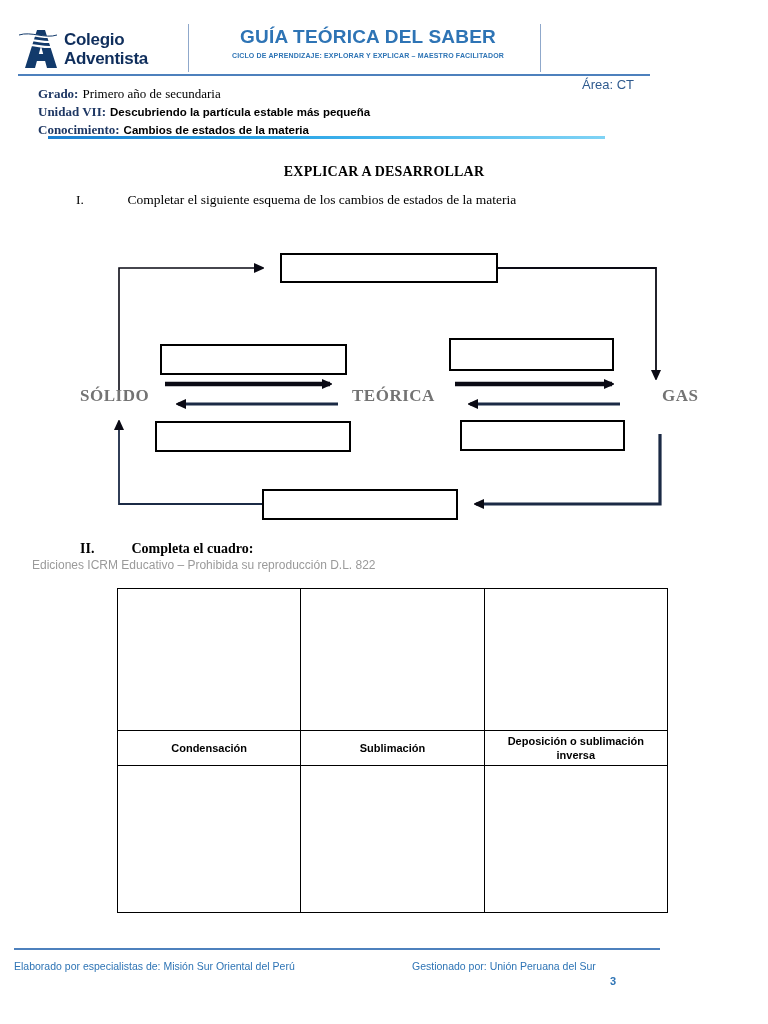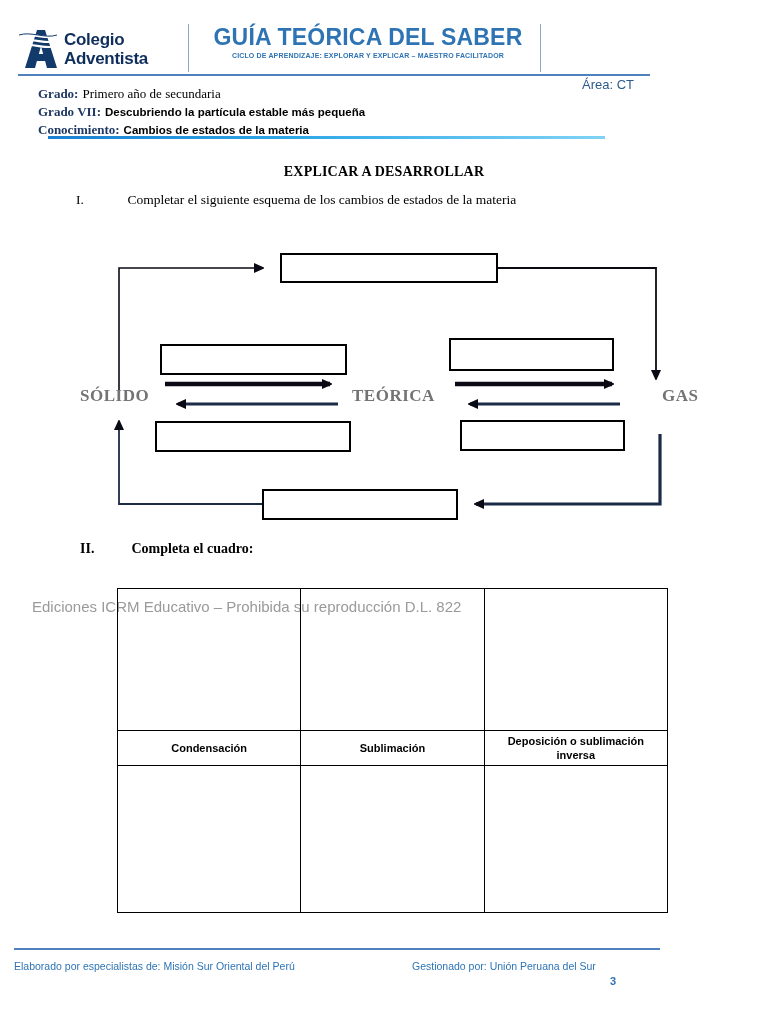--- a/index.html
+++ b/index.html
@@ -58,21 +58,21 @@
   .hdr-center {
     position: absolute;
     left: 180px;
     top: 0;
     width: 340px;
     text-align: center;
   }
   .guia-title {
     font-family: "Liberation Sans", sans-serif;
     font-weight: bold;
-    font-size: 23px;
+    font-size: 19px;
     color: #2E74B5;
     letter-spacing: 0.2px;
     line-height: 26px;
     white-space: nowrap;
   }
   .guia-sub {
     font-family: "Liberation Sans", sans-serif;
     font-weight: bold;
     font-size: 7px;
     color: #2E74B5;
@@ -198,24 +198,23 @@
     font-weight: bold;
     font-size: 14px;
     white-space: nowrap;
   }
   .item-2 .num { display: inline-block; width: 48px; }
   .copyright {
     position: absolute;
     left: 32px;
     top: 558px;
     font-family: "Liberation Sans", sans-serif;
-    font-size: 15px;
+    font-size: 12px;
     color: #9A9A9A;
     white-space: nowrap;
-    margin-top: 40px;
   }
 
   
   .tbl {
     position: absolute;
     left: 117px;
     top: 588px;
     width: 551px;
     border-collapse: collapse;
     table-layout: fixed;
@@ -307,21 +306,21 @@
   <div class="hdr-area">Área: CT</div>
 </div>
 <div class="hdr-rule"></div>
 
 <div class="meta">
   <div class="meta-row">
     <span class="meta-label">Grado:</span>
     <span class="meta-val-serif">Primero año de secundaria</span>
   </div>
   <div class="meta-row">
-    <span class="meta-label">Grado VII:</span>
+    <span class="meta-label">Unidad VII:</span>
     <span class="meta-val-sans">Descubriendo la partícula estable más pequeña</span>
   </div>
   <div class="meta-row">
     <span class="meta-label">Conocimiento:</span>
     <span class="meta-val-sans">Cambios de estados de la materia</span>
   </div>
 </div>
 <div class="meta-rule"></div>
 
 <div class="act-title">EXPLICAR A DESARROLLAR</div>

